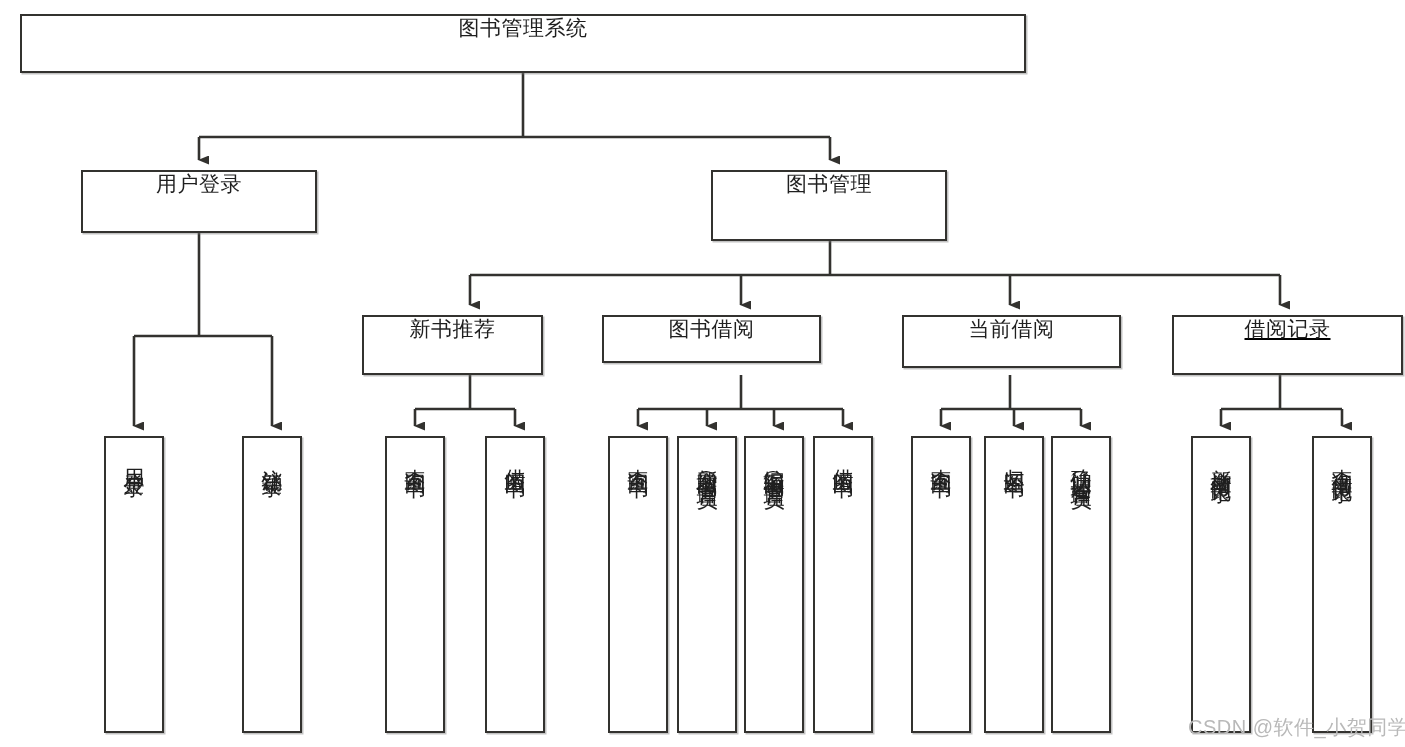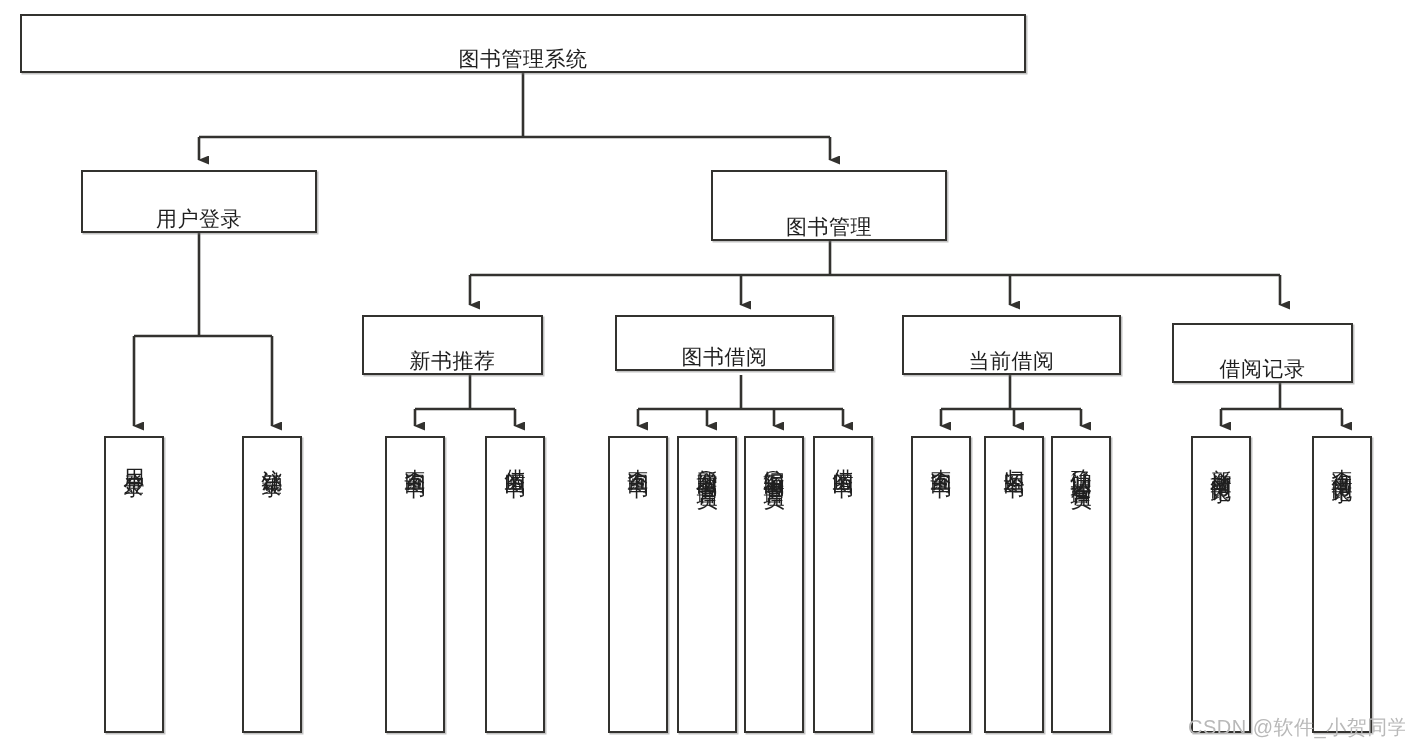--- a/index.html
+++ b/index.html
@@ -26,21 +26,21 @@
     width: 1405px;
     height: 747px;
     pointer-events: none;
   }
   .node {
     position: absolute;
     box-sizing: border-box;
     background: #ffffff;
     border: 2px solid #33322f;
     display: flex;
-    align-items: flex-end;
+    align-items: flex-start;
     justify-content: center;
     box-shadow: 1.5px 1.5px 0 rgba(120,120,120,0.45);
     z-index: 2;
   }
   .node-label {
     color: #1f1f1f;
     font-size: 21px;
     line-height: 1.15;
     letter-spacing: 0.5px;
     white-space: nowrap;
@@ -133,27 +133,27 @@
   <div class="node" id="node-l2-0" style="left: 81px; top: 170px; width: 236px; height: 63px;">
     <span class="node-label">用户登录</span>
   </div>
   <div class="node" id="node-l2-1" style="left: 711px; top: 170px; width: 236px; height: 71px;">
     <span class="node-label">图书管理</span>
   </div>
 
   <div class="node" id="node-l3-0" style="left: 362px; top: 315px; width: 181px; height: 60px;">
     <span class="node-label">新书推荐</span>
   </div>
-  <div class="node" id="node-l3-1" style="left: 615px; top: 315px; width: 219px; height: 56px;">
+  <div class="node" id="node-l3-1" style="left: 602px; top: 315px; width: 219px; height: 48px;">
     <span class="node-label">图书借阅</span>
   </div>
-  <div class="node" id="node-l3-2" style="left: 902px; top: 315px; width: 219px; height: 60px;">
+  <div class="node" id="node-l3-2" style="left: 902px; top: 315px; width: 219px; height: 53px;">
     <span class="node-label">当前借阅</span>
   </div>
-  <div class="node" id="node-l3-3" style="left: 1172px; top: 323px; width: 181px; height: 60px;">
+  <div class="node" id="node-l3-3" style="left: 1172px; top: 315px; width: 231px; height: 60px; text-decoration: underline;">
     <span class="node-label">借阅记录</span>
   </div>
 
   <div class="node vertical" id="node-leaf-0" style="left: 104px; top: 436px; width: 60px; height: 297px;">
     <span class="node-label">用户登录</span>
   </div>
   <div class="node vertical" id="node-leaf-1" style="left: 242px; top: 436px; width: 60px; height: 297px;">
     <span class="node-label">注销登录</span>
   </div>
   <div class="node vertical" id="node-leaf-2" style="left: 385px; top: 436px; width: 60px; height: 297px;">

